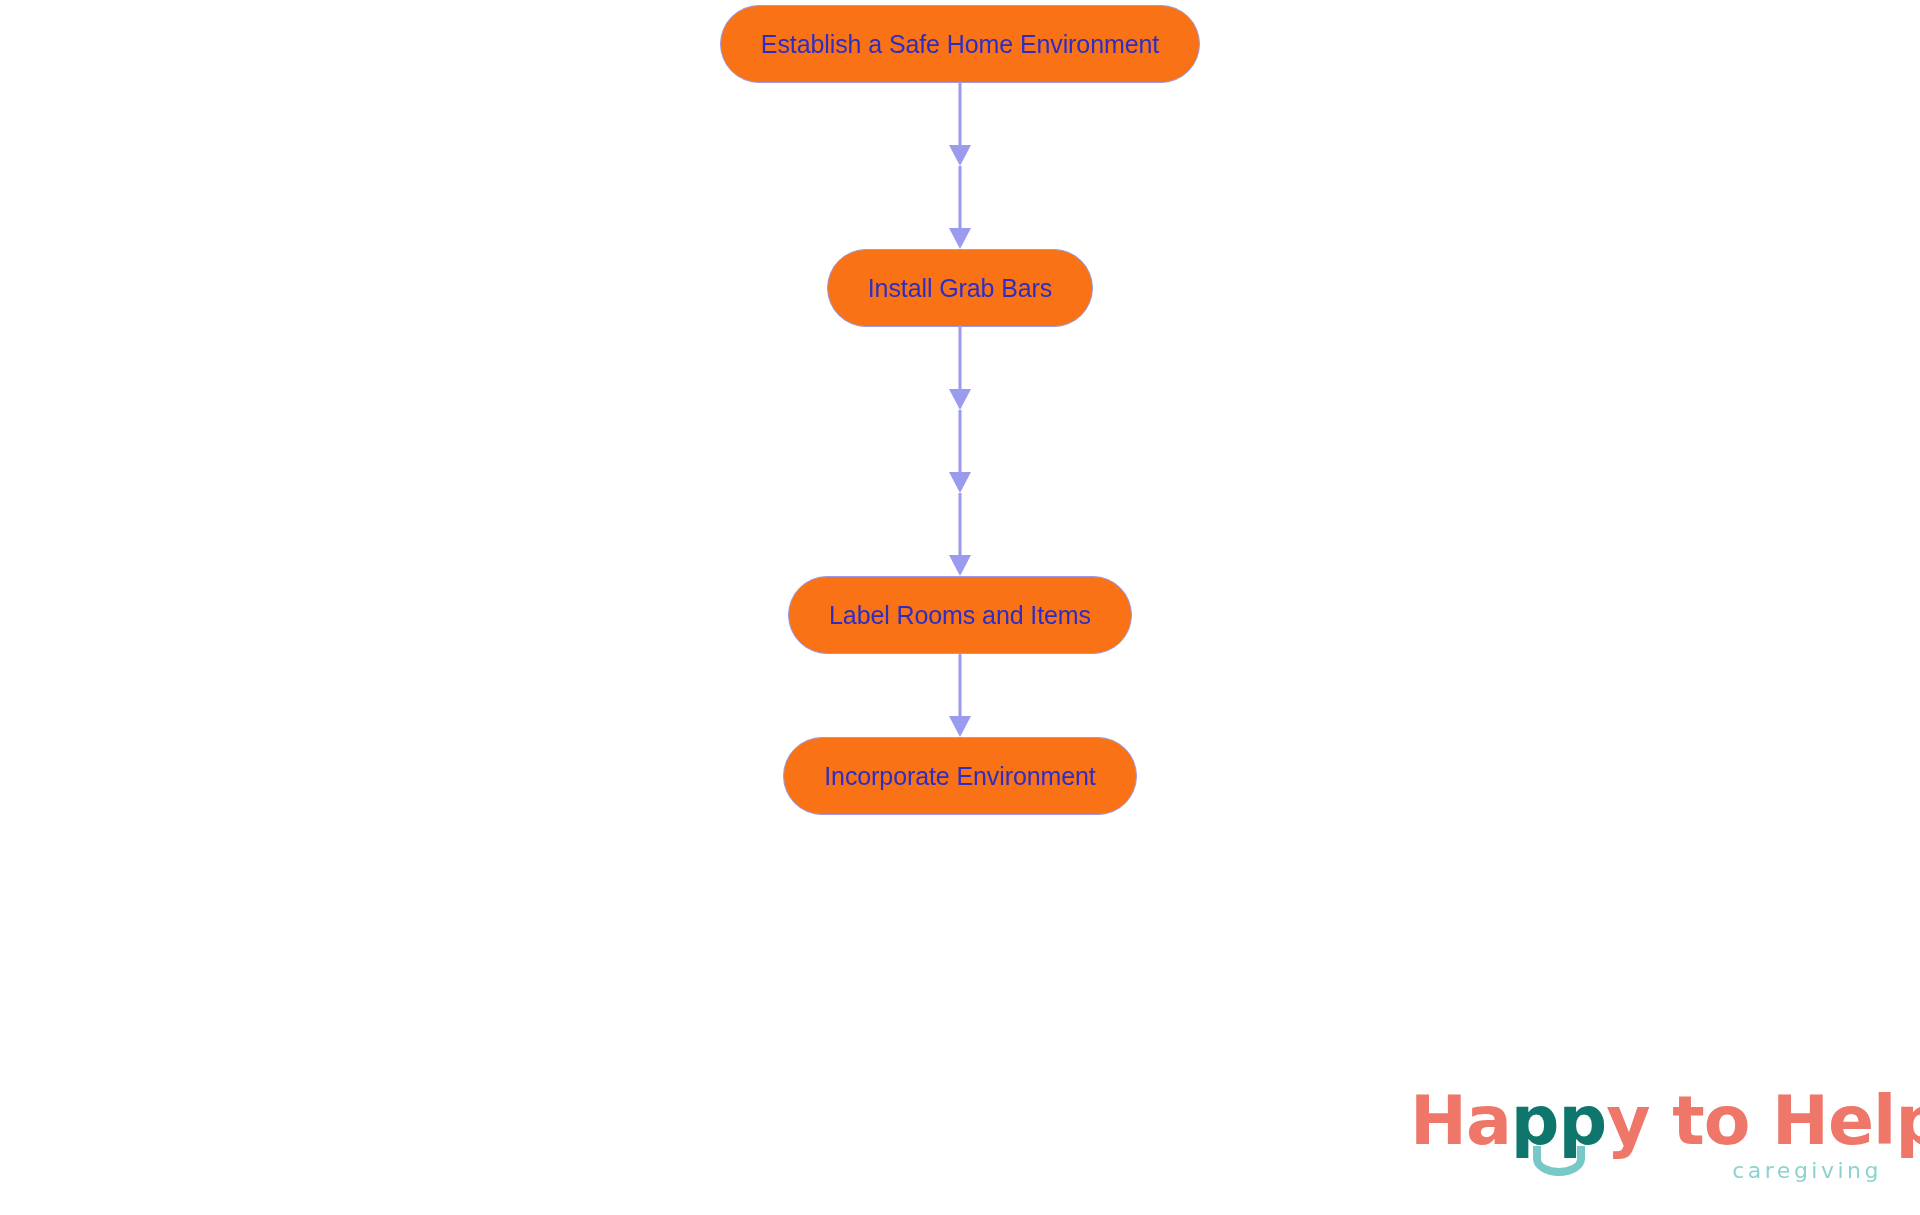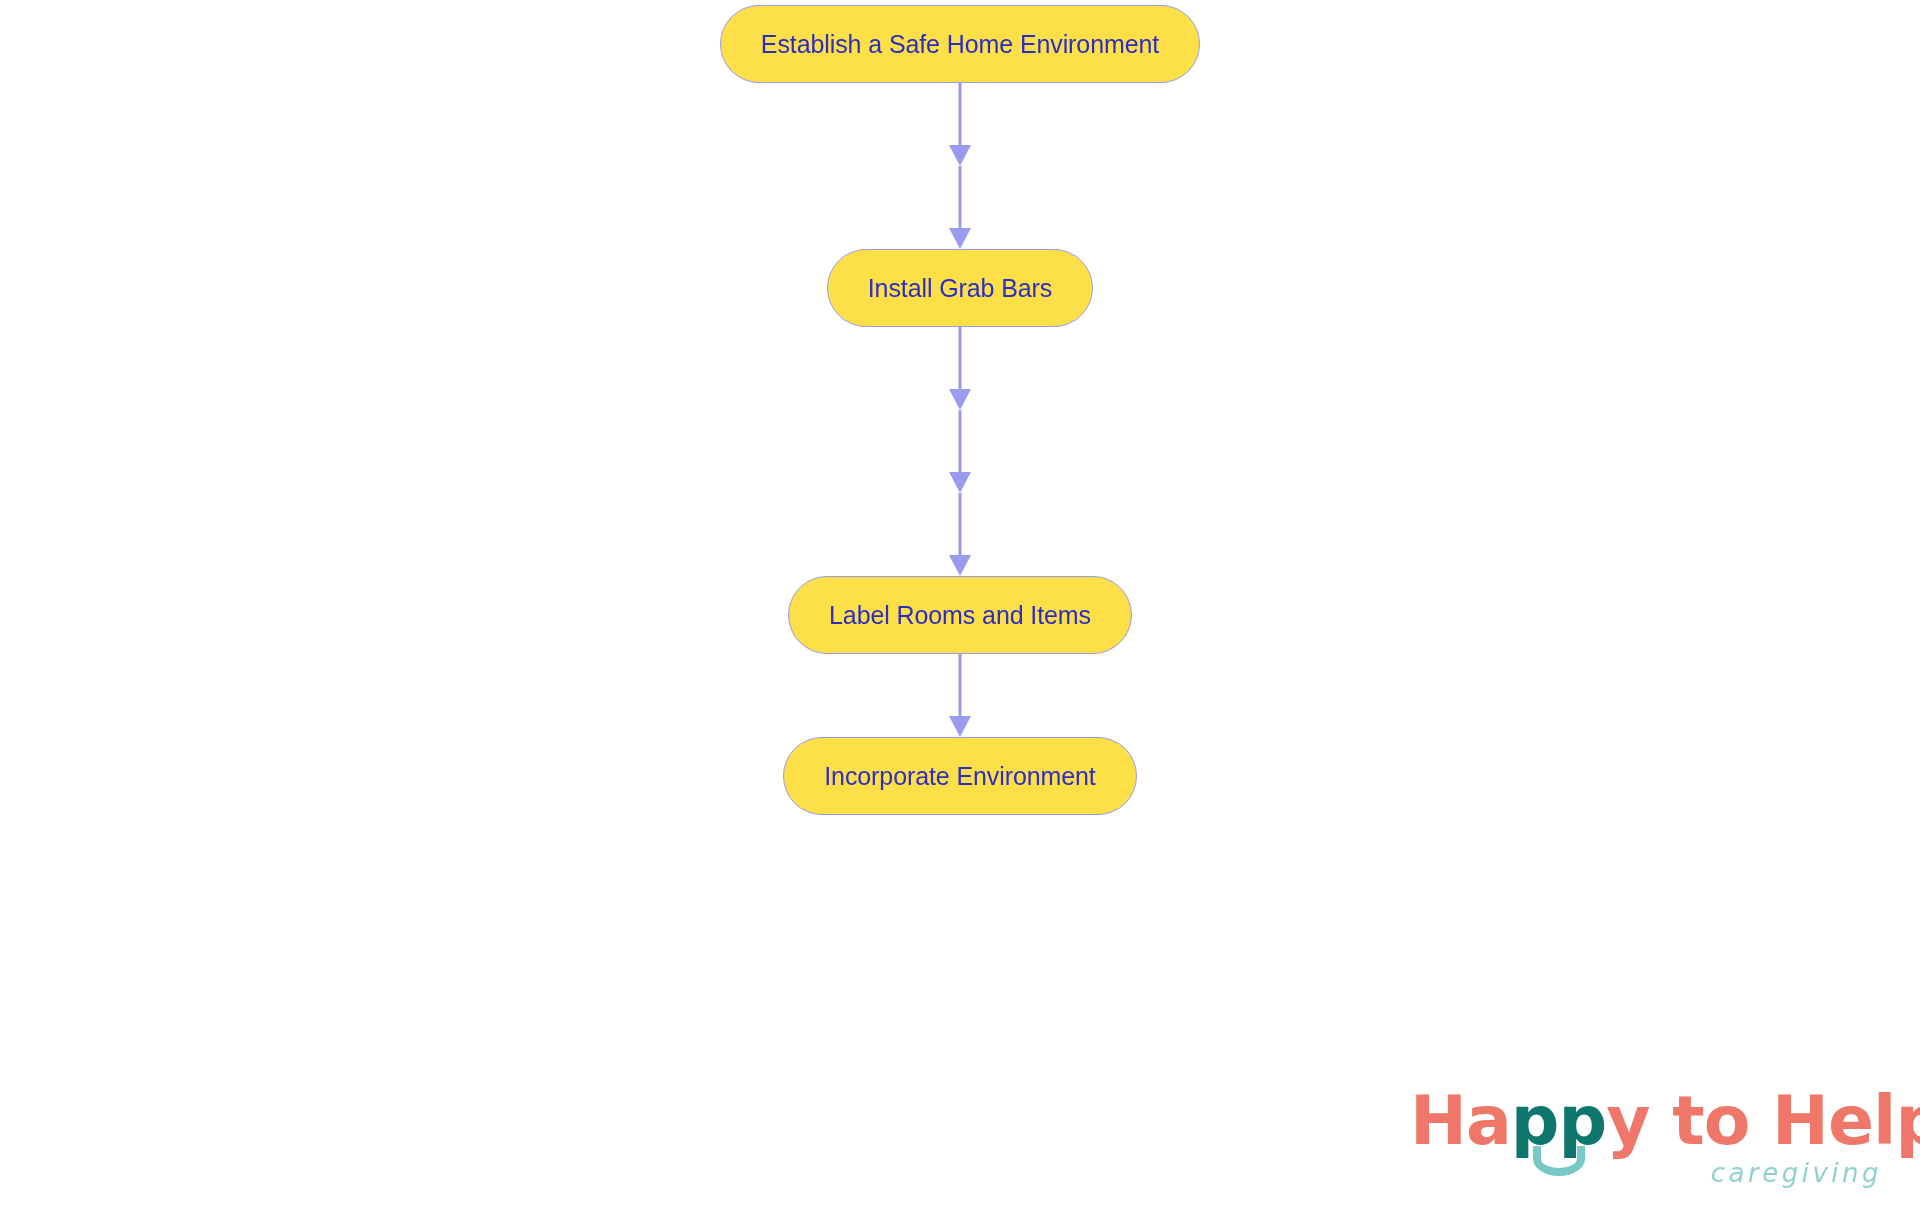--- a/index.html
+++ b/index.html
@@ -29,21 +29,21 @@
     left: 0;
     top: 0;
     width: 1920px;
     display: flex;
     flex-direction: column;
     align-items: center;
   }
 
   .node {
     box-sizing: border-box;
-    background: #fde047;
+    background: #f97316;
     border: 1.5px solid #9a9ae8;
     border-radius: 999px;
     color: #2d2dc4;
     font-family: "Liberation Sans", sans-serif;
     font-size: 25px;
     font-weight: 400;
     letter-spacing: -0.1px;
     display: flex;
     align-items: center;
     justify-content: center;
@@ -118,26 +118,25 @@
     border-top: none;
     border-bottom-left-radius: 52px 34px;
     border-bottom-right-radius: 52px 34px;
     box-sizing: border-box;
   }
   .logo-sub {
     position: absolute;
     right: 8px;
     top: 76px;
     font-family: "DejaVu Sans", sans-serif;
-    font-size: 26px;
+    font-size: 22px;
     font-weight: 400;
     letter-spacing: 3.5px;
     color: #8dd2cf;
     white-space: nowrap;
-    font-style: italic;
   }
 </style>
 </head>
 <body>
 
 <div id="flow-canvas">
 
   <div class="flow-column">
 
     <div class="node node-0">

